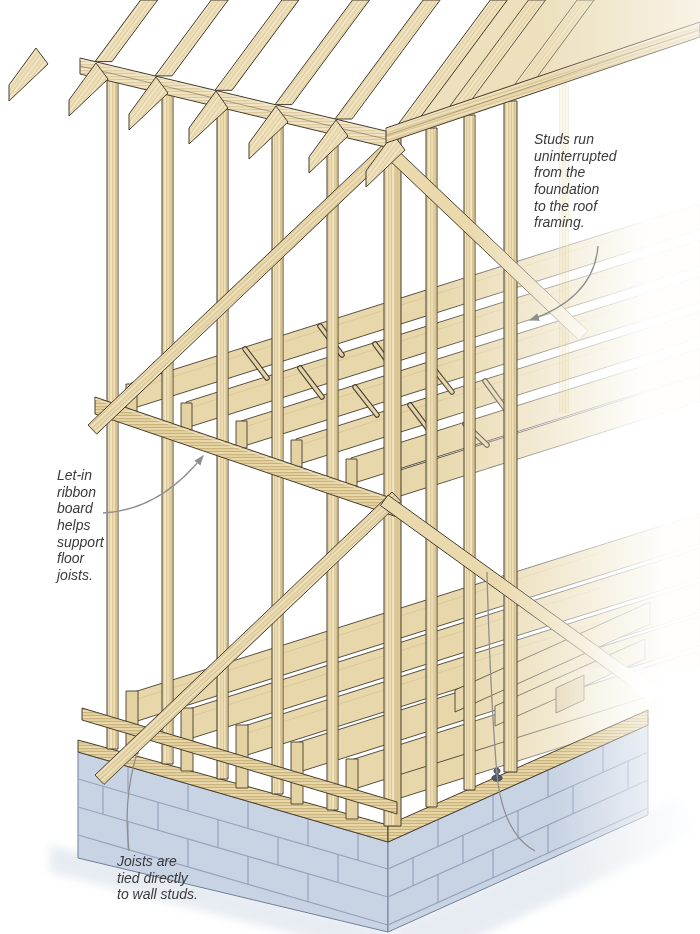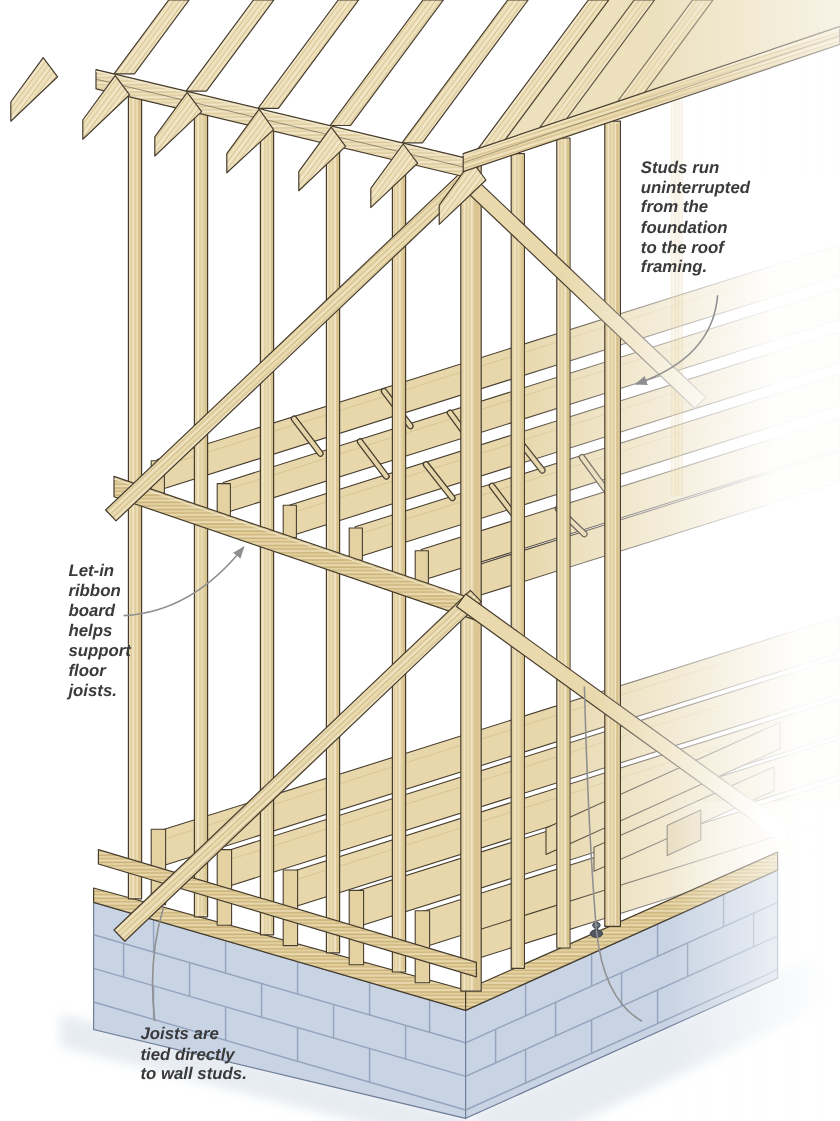--- a/index.html
+++ b/index.html
@@ -5,21 +5,21 @@
   :root{
     --wood-face:#ebdcb4; --wood-light:#f5ecd4; --wood-side:#d8c28c; --wood-grain:#d9c48f;
     --wood-ribbon:#e2d09e; --outline:#473d2e; --cmu-face:#c8d3e3; --cmu-top:#e6ecf4;
     --cmu-line:#94a4bd; --cmu-outline:#70809a; --shadow:#cfd9e6; --leader:#8f8f8f;
     --text:#3a3a3c; --bolt:#525863;
   }
   html,body{margin:0;padding:0;background:#fff;}
   #stage{position:relative;width:700px;height:934px;background:#fff;overflow:hidden;
          font-family:"Liberation Sans",sans-serif;}
   #art{position:absolute;left:0;top:0;}
-  .note{position:absolute;font-style:italic;font-weight:700;font-size:14px;line-height:1.19;
+  .note{position:absolute;font-style:italic;font-weight:400;font-size:14px;line-height:1.19;
         color:var(--text);white-space:pre-line;letter-spacing:0;}
   .ol{stroke:var(--outline);stroke-width:1;stroke-linejoin:round;}
   .ol9{stroke:var(--outline);stroke-width:0.9;stroke-linejoin:round;}
   .band{fill:#e7d7ab;}
   .cmuf{fill:var(--cmu-face);stroke:var(--cmu-outline);stroke-width:1;}
   .mortar{stroke:var(--cmu-line);stroke-width:1.2;fill:none;}
   .ldr{stroke:var(--leader);stroke-width:1.3;fill:none;}
   .grain{stroke:var(--wood-grain);stroke-width:0.8;}
   .hi{stroke:var(--wood-light);stroke-width:0.8;}
 </style>

